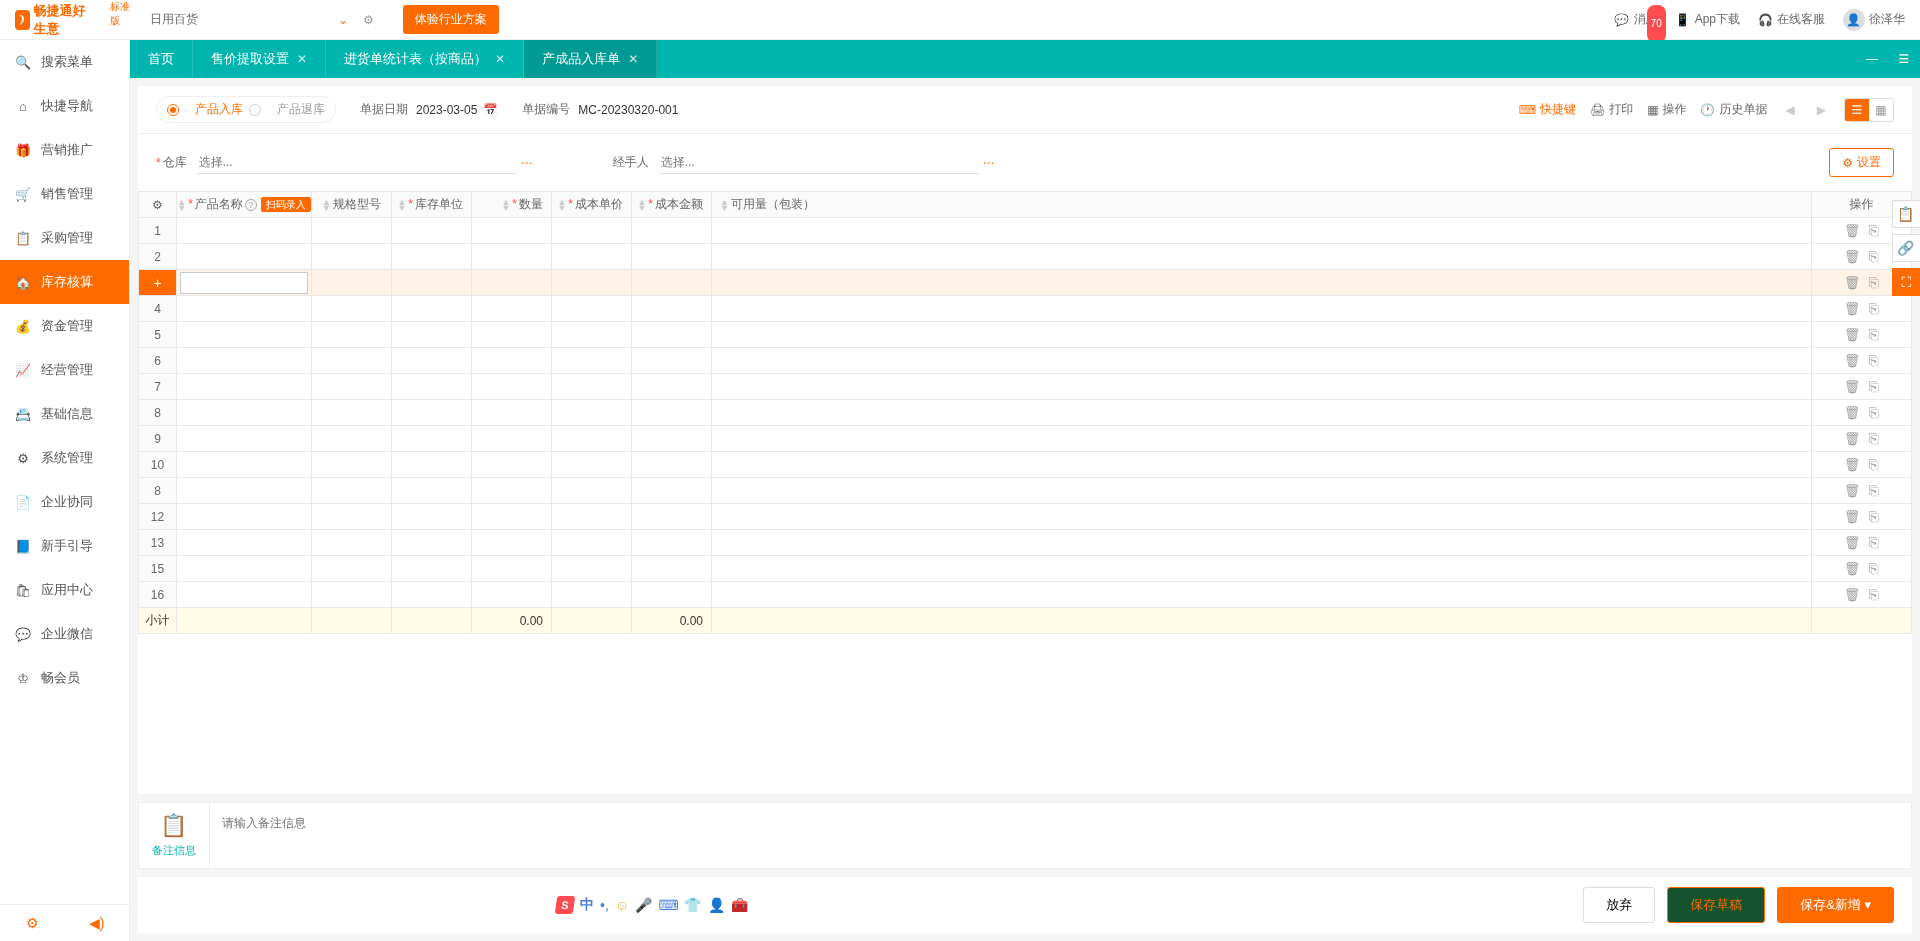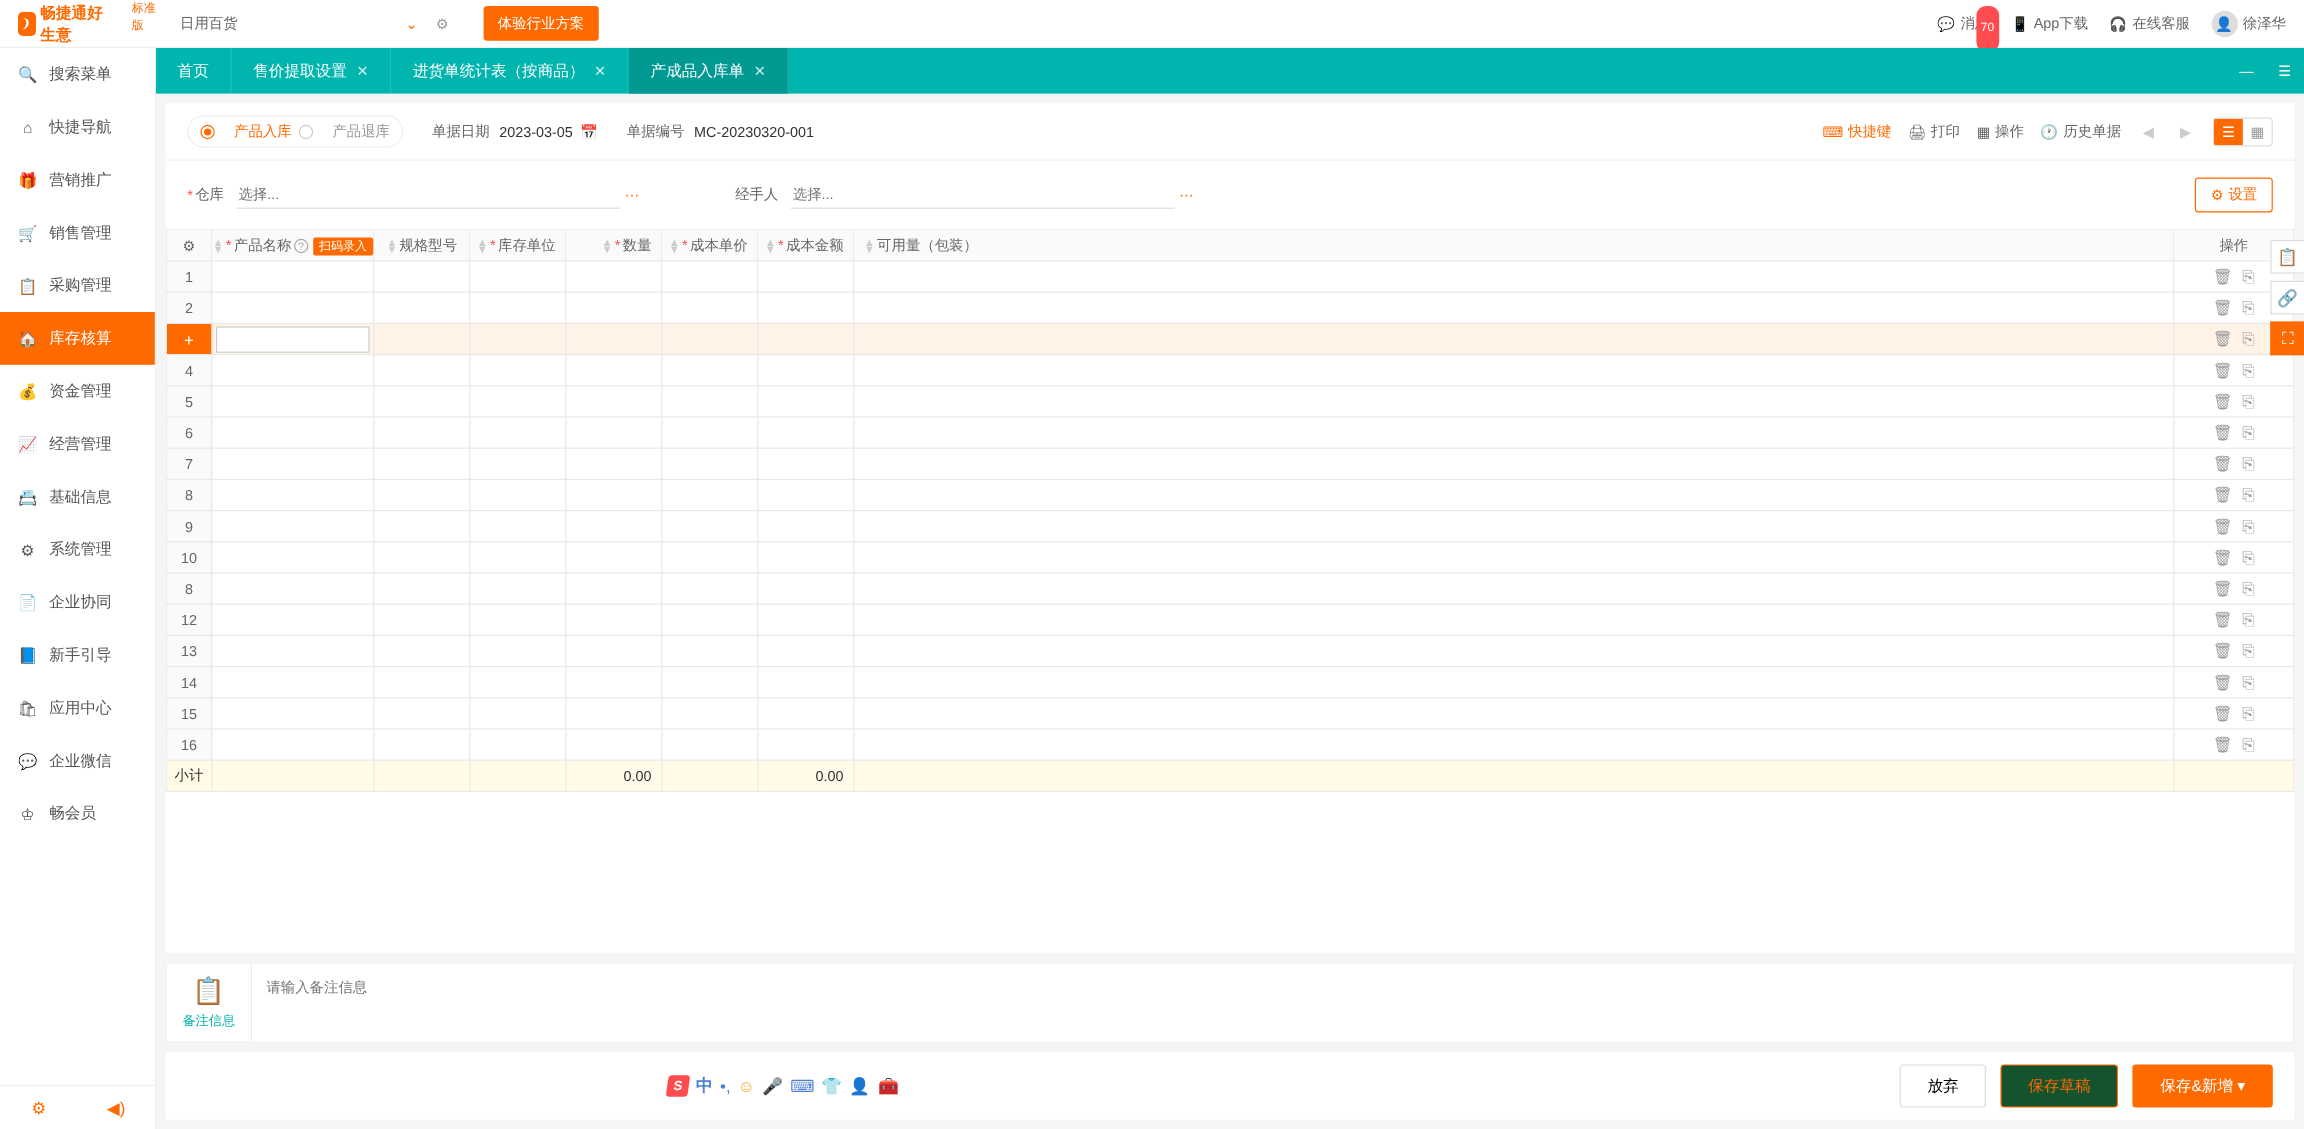--- a/index.html
+++ b/index.html
@@ -514,31 +514,20 @@
               <td></td>
               <td></td>
               <td></td>
               <td></td>
               <td></td>
               <td></td>
               <td></td>
               <td><span class="op-icon">🗑</span><span class="op-icon">⎘</span></td>
             </tr>
             <tr>
-              <td class="idx">14</td>
-              <td></td>
-              <td></td>
-              <td></td>
-              <td></td>
-              <td></td>
-              <td></td>
-              <td></td>
-              <td><span class="op-icon">🗑</span><span class="op-icon">⎘</span></td>
-            </tr>
-            <tr>
               <td class="idx">15</td>
               <td></td>
               <td></td>
               <td></td>
               <td></td>
               <td></td>
               <td></td>
               <td></td>
               <td><span class="op-icon">🗑</span><span class="op-icon">⎘</span></td>
             </tr>

